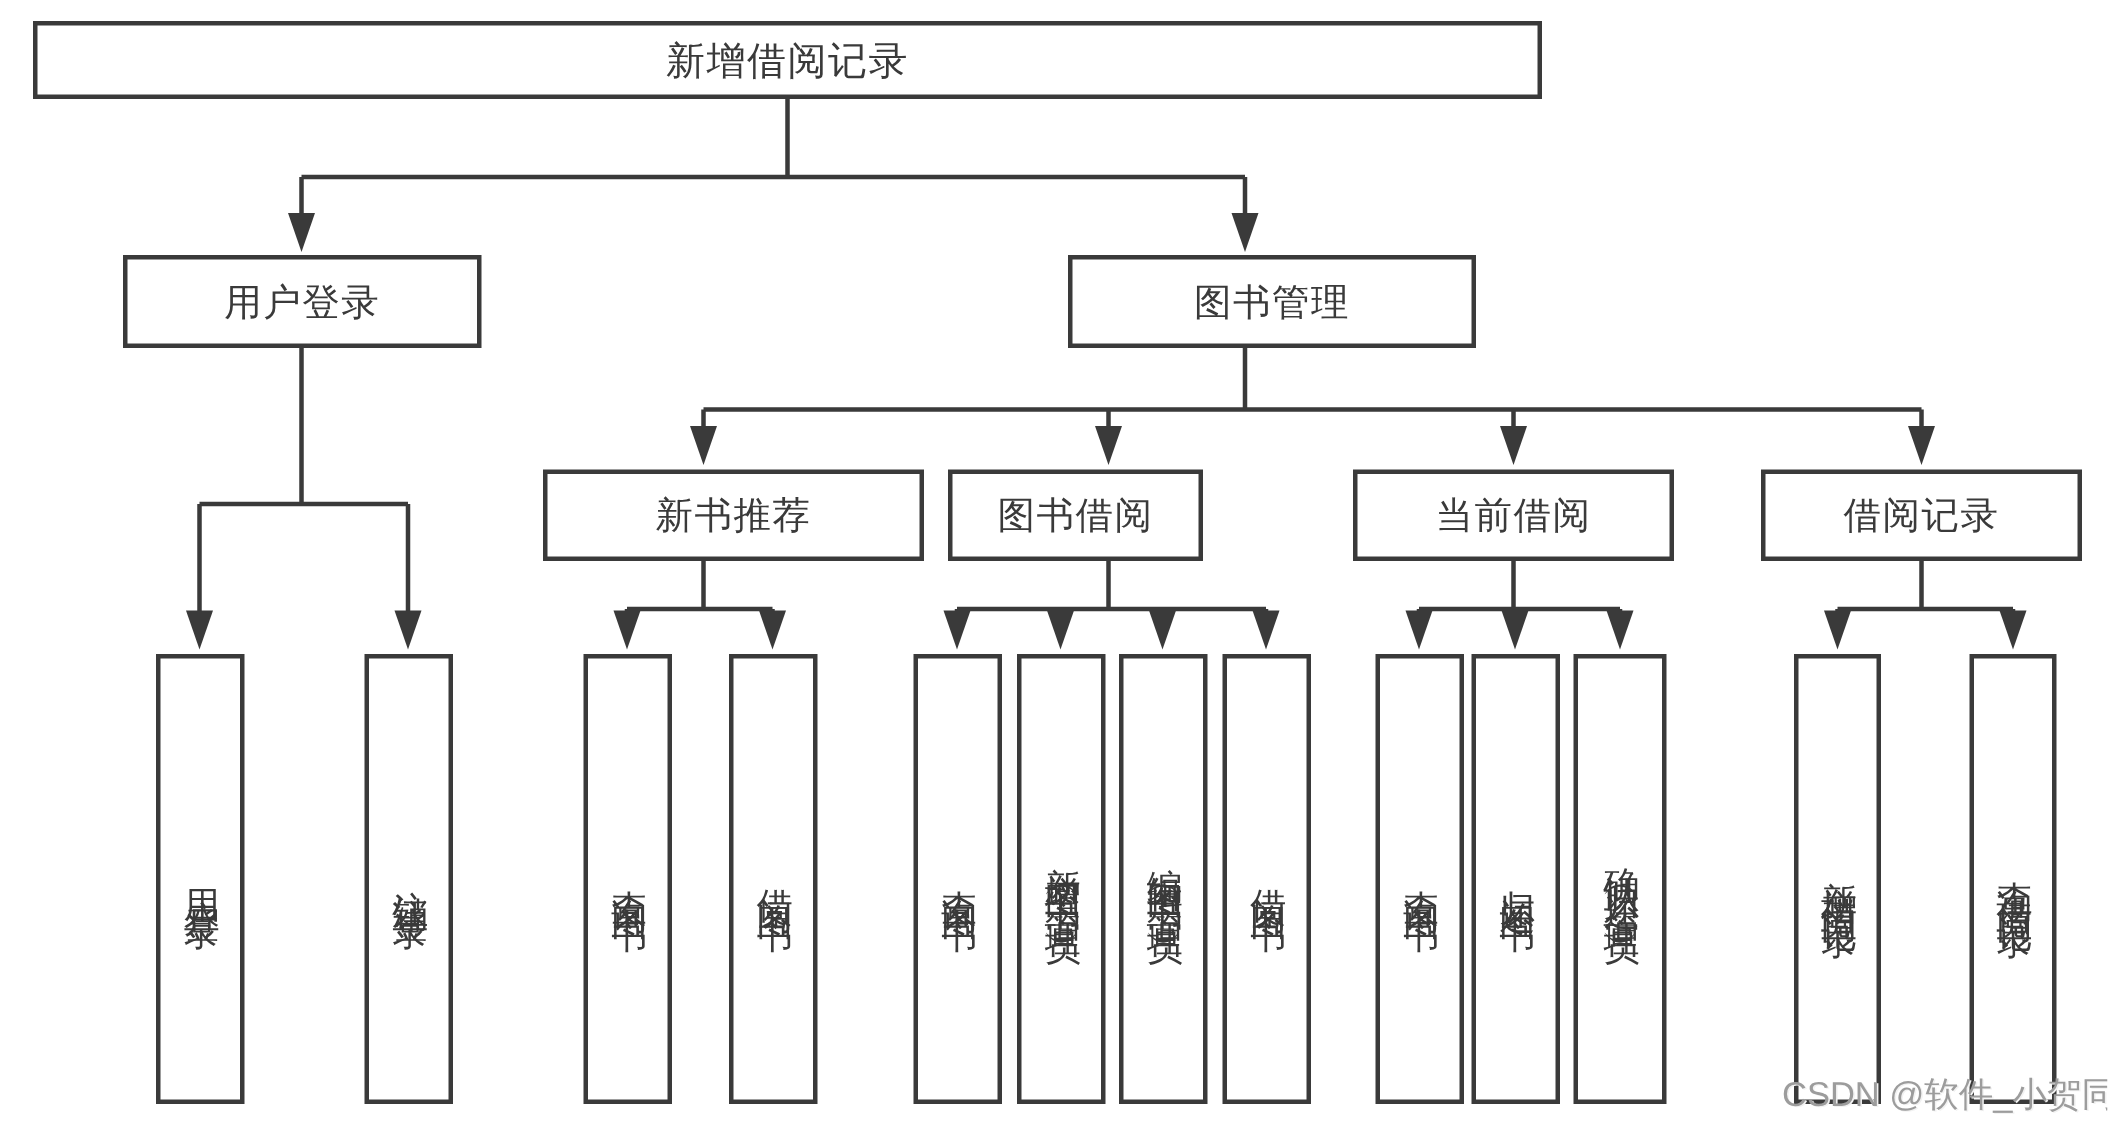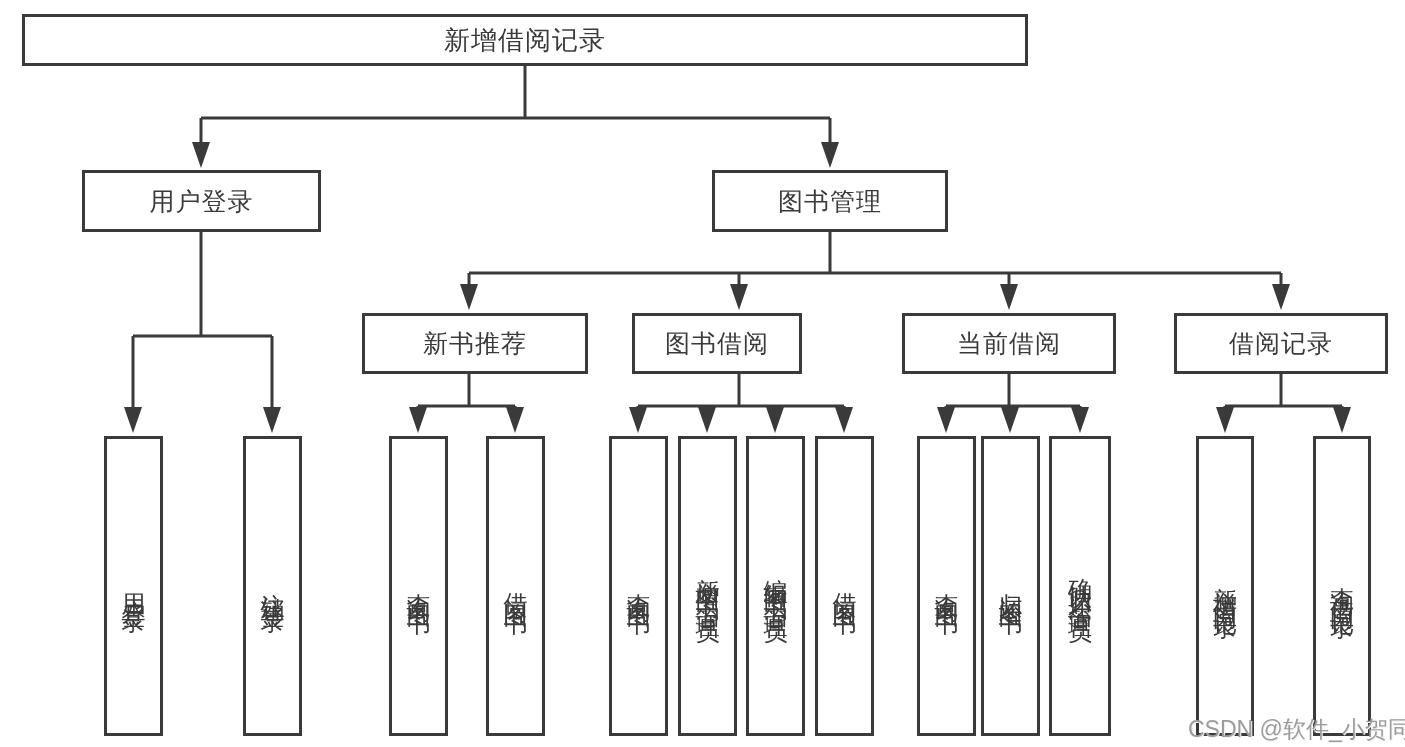--- a/index.html
+++ b/index.html
@@ -113,25 +113,25 @@
     </g>
   </svg>
 
   <div class="node" style="left:22px; top:14px; width:1006px; height:52px; font-size:26px;">
     <span>新增借阅记录</span>
   </div>
 
   <div class="node" style="left:82px; top:170px; width:239px; height:62px;">
     <span>用户登录</span>
   </div>
-  <div class="node" style="left:712px; top:170px; width:236px; height:62px;text-align:right;">
+  <div class="node" style="left:712px; top:170px; width:272px; height:62px;text-align:right;">
     <span>图书管理</span>
   </div>
 
-  <div class="node" style="left:362px; top:313px; width:226px; height:61px;text-align:center;">
+  <div class="node" style="left:362px; top:313px; width:254px; height:61px;text-align:center;">
     <span>新书推荐</span>
   </div>
   <div class="node" style="left:632px; top:313px; width:170px; height:61px;">
     <span>图书借阅</span>
   </div>
   <div class="node" style="left:902px; top:313px; width:214px; height:61px;align-items:center;">
     <span>当前借阅</span>
   </div>
   <div class="node" style="left:1174px; top:313px; width:214px; height:61px;">
     <span>借阅记录</span>

